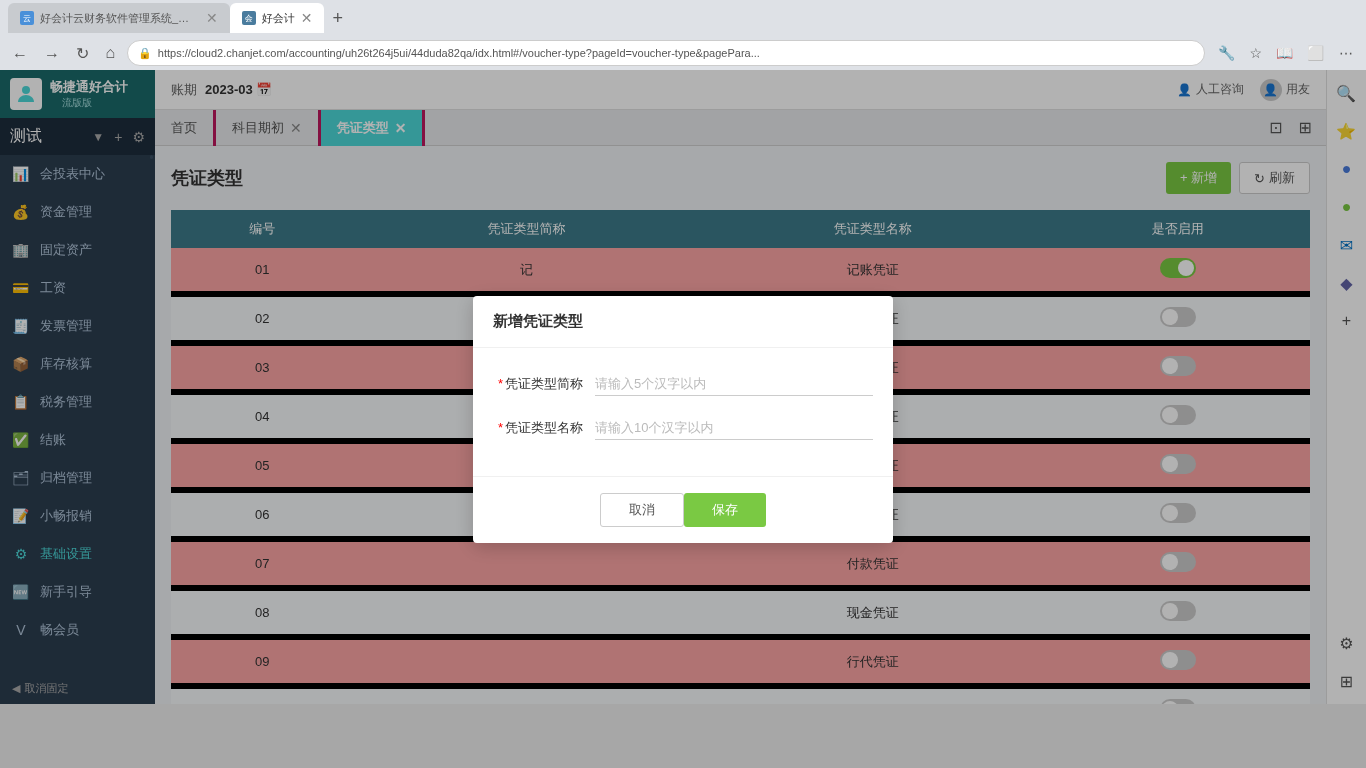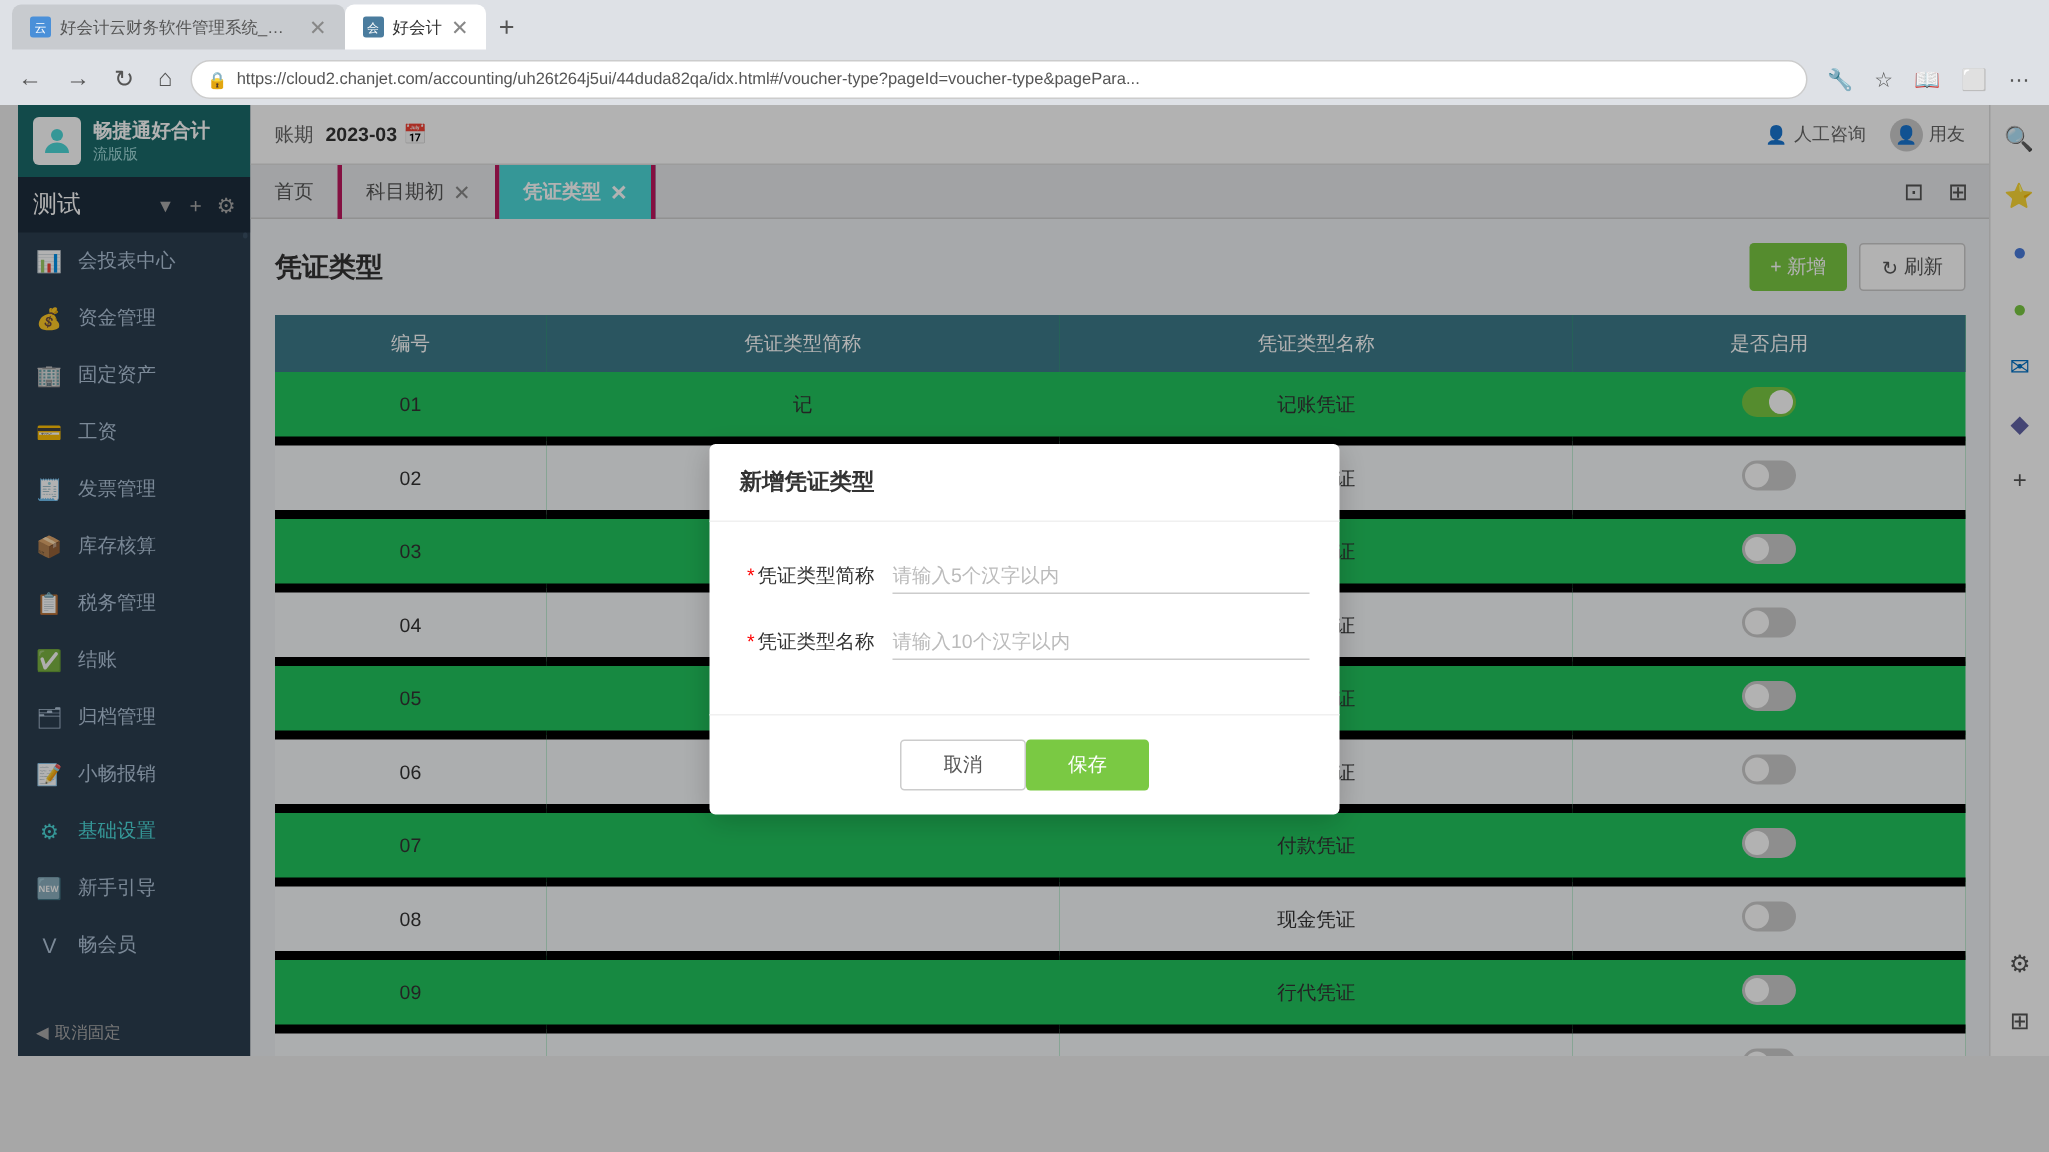--- a/index.html
+++ b/index.html
@@ -16,21 +16,21 @@
     .favicon { width: 14px; height: 14px; background: #4a90d9; border-radius: 2px; display: inline-flex; align-items: center; justify-content: center; color: white; font-size: 8px; }
 
     .address-bar { display: flex; align-items: center; height: 34px; padding: 0 8px; gap: 8px; }
     .nav-btn { background: none; border: none; cursor: pointer; color: #555; font-size: 16px; padding: 4px; }
     .url-box { flex: 1; display: flex; align-items: center; background: #fff; border: 1px solid #ccc; border-radius: 16px; height: 26px; padding: 0 10px; font-size: 11px; color: #555; gap: 6px; }
     .url-box .lock-icon { color: #555; }
     .browser-actions { display: flex; align-items: center; gap: 4px; }
     .browser-action-btn { background: none; border: none; cursor: pointer; color: #555; font-size: 14px; padding: 3px 5px; }
 
     
-    .app-layout { display: flex; height: 634px; padding-left: 12px; }
+    .app-layout { display: flex; height: 634px; }
 
     
     .sidebar { width: 155px; background: #2c3e50; display: flex; flex-direction: column; overflow-y: auto; }
     .sidebar-logo { background: #1a6b6b; padding: 8px 10px; display: flex; align-items: center; gap: 8px; }
     .logo-icon { width: 32px; height: 32px; background: #fff; border-radius: 4px; display: flex; align-items: center; justify-content: center; }
     .logo-icon svg { width: 24px; height: 24px; }
 
     .company-selector { background: #1e2d3d; padding: 8px 10px; display: flex; align-items: center; gap: 6px; cursor: pointer; }
 
     .sidebar-item { display: flex; align-items: center; gap: 10px; padding: 10px 12px; cursor: pointer; color: #b0c4d8; font-size: 13px; }
@@ -57,21 +57,21 @@
 
     
     .content-area { flex: 1; padding: 16px; overflow-y: auto; }
     .page-header { display: flex; align-items: center; justify-content: space-between; margin-bottom: 16px; }
     .page-title { font-size: 18px; font-weight: bold; color: #333; }
     .header-actions { display: flex; gap: 8px; }
     .btn-new { background: #7ac943; color: #fff; border: none; padding: 6px 14px; border-radius: 3px; cursor: pointer; font-size: 13px; display: flex; align-items: center; gap: 4px; }
     .btn-refresh { background: #fff; color: #555; border: 1px solid #ccc; padding: 6px 14px; border-radius: 3px; cursor: pointer; font-size: 13px; display: flex; align-items: center; gap: 4px; }
 
     
-    .data-table { width: 100%; border-collapse: collapse; background: #22c55e; }
+    .data-table { width: 100%; border-collapse: collapse; background: #fca5a5; }
     .data-table thead tr { background: #3d7a8a; color: #fff; }
     .data-table th { padding: 10px 16px; text-align: center; font-size: 13px; font-weight: normal; }
     .data-table tbody tr { border-bottom: 6px solid #000000; }
     .data-table tbody tr:nth-child(even) { background: #f7f9fb; }
     .data-table td { padding: 10px 16px; text-align: center; font-size: 13px; color: #333; }
 
     
     .toggle { width: 36px; height: 20px; border-radius: 10px; display: inline-block; position: relative; cursor: pointer; }
     .toggle.on { background: #7ac943; }
     .toggle.off { background: #ccc; }
@@ -138,21 +138,21 @@
   <div class="sidebar">
     <div class="sidebar-logo">
       <div class="logo-icon">
         <svg viewBox="0 0 24 24" fill="none">
           <circle cx="12" cy="8" r="4" fill="#4dd9d9"></circle>
           <path d="M4 20c0-4 3.6-7 8-7s8 3 8 7" fill="#4dd9d9"></path>
         </svg>
       </div>
       <div>
         <div style="color:#fff;font-size:13px;font-weight:bold;">畅捷通好合计</div>
-        <div style="color:#a0d8d8;font-size:10px;">流版版</div>
+        <div style="color:#a0d8d8;font-size:10px;margin-left:12px;">流版版</div>
       </div>
     </div>
 
     <div class="company-selector">
       <span style="color:#fff;font-size:16px;flex:1;">测试</span>
       <span style="color:#aaa;font-size:12px;">▼</span>
       <span style="color:#aaa;font-size:14px;margin-left:4px;">+</span>
       <span style="color:#aaa;font-size:14px;margin-left:4px;">⚙</span>
     </div>
 

